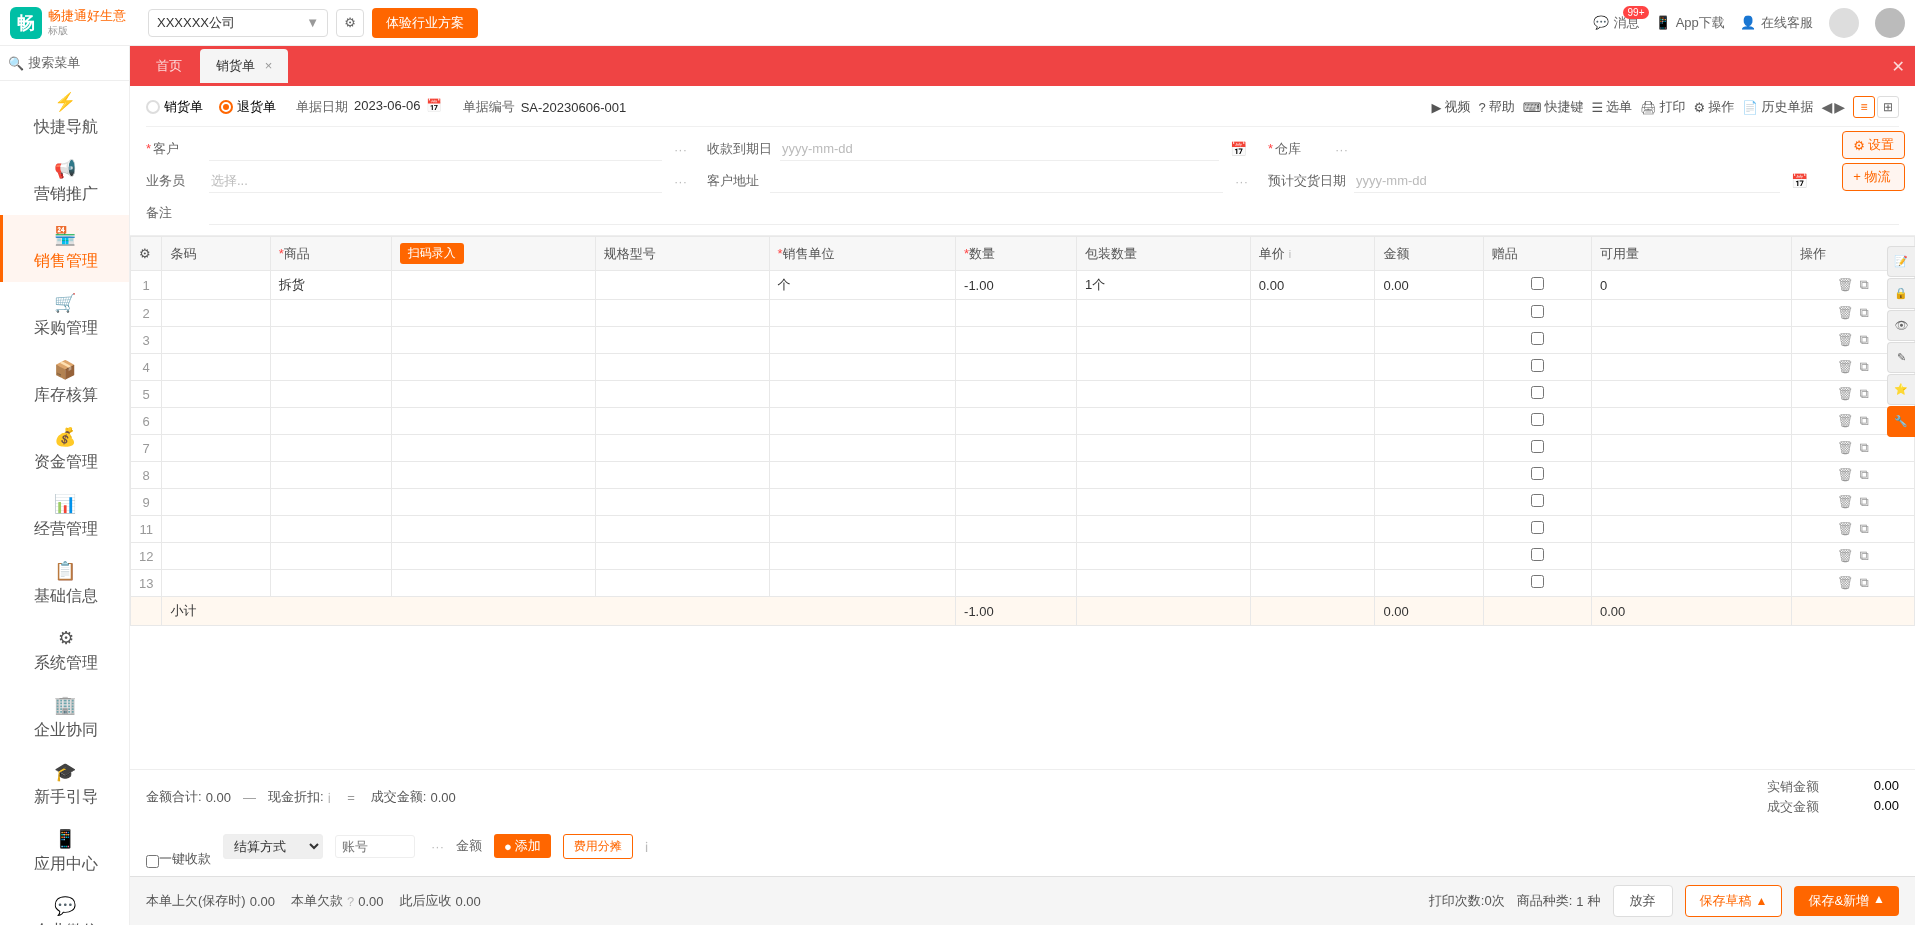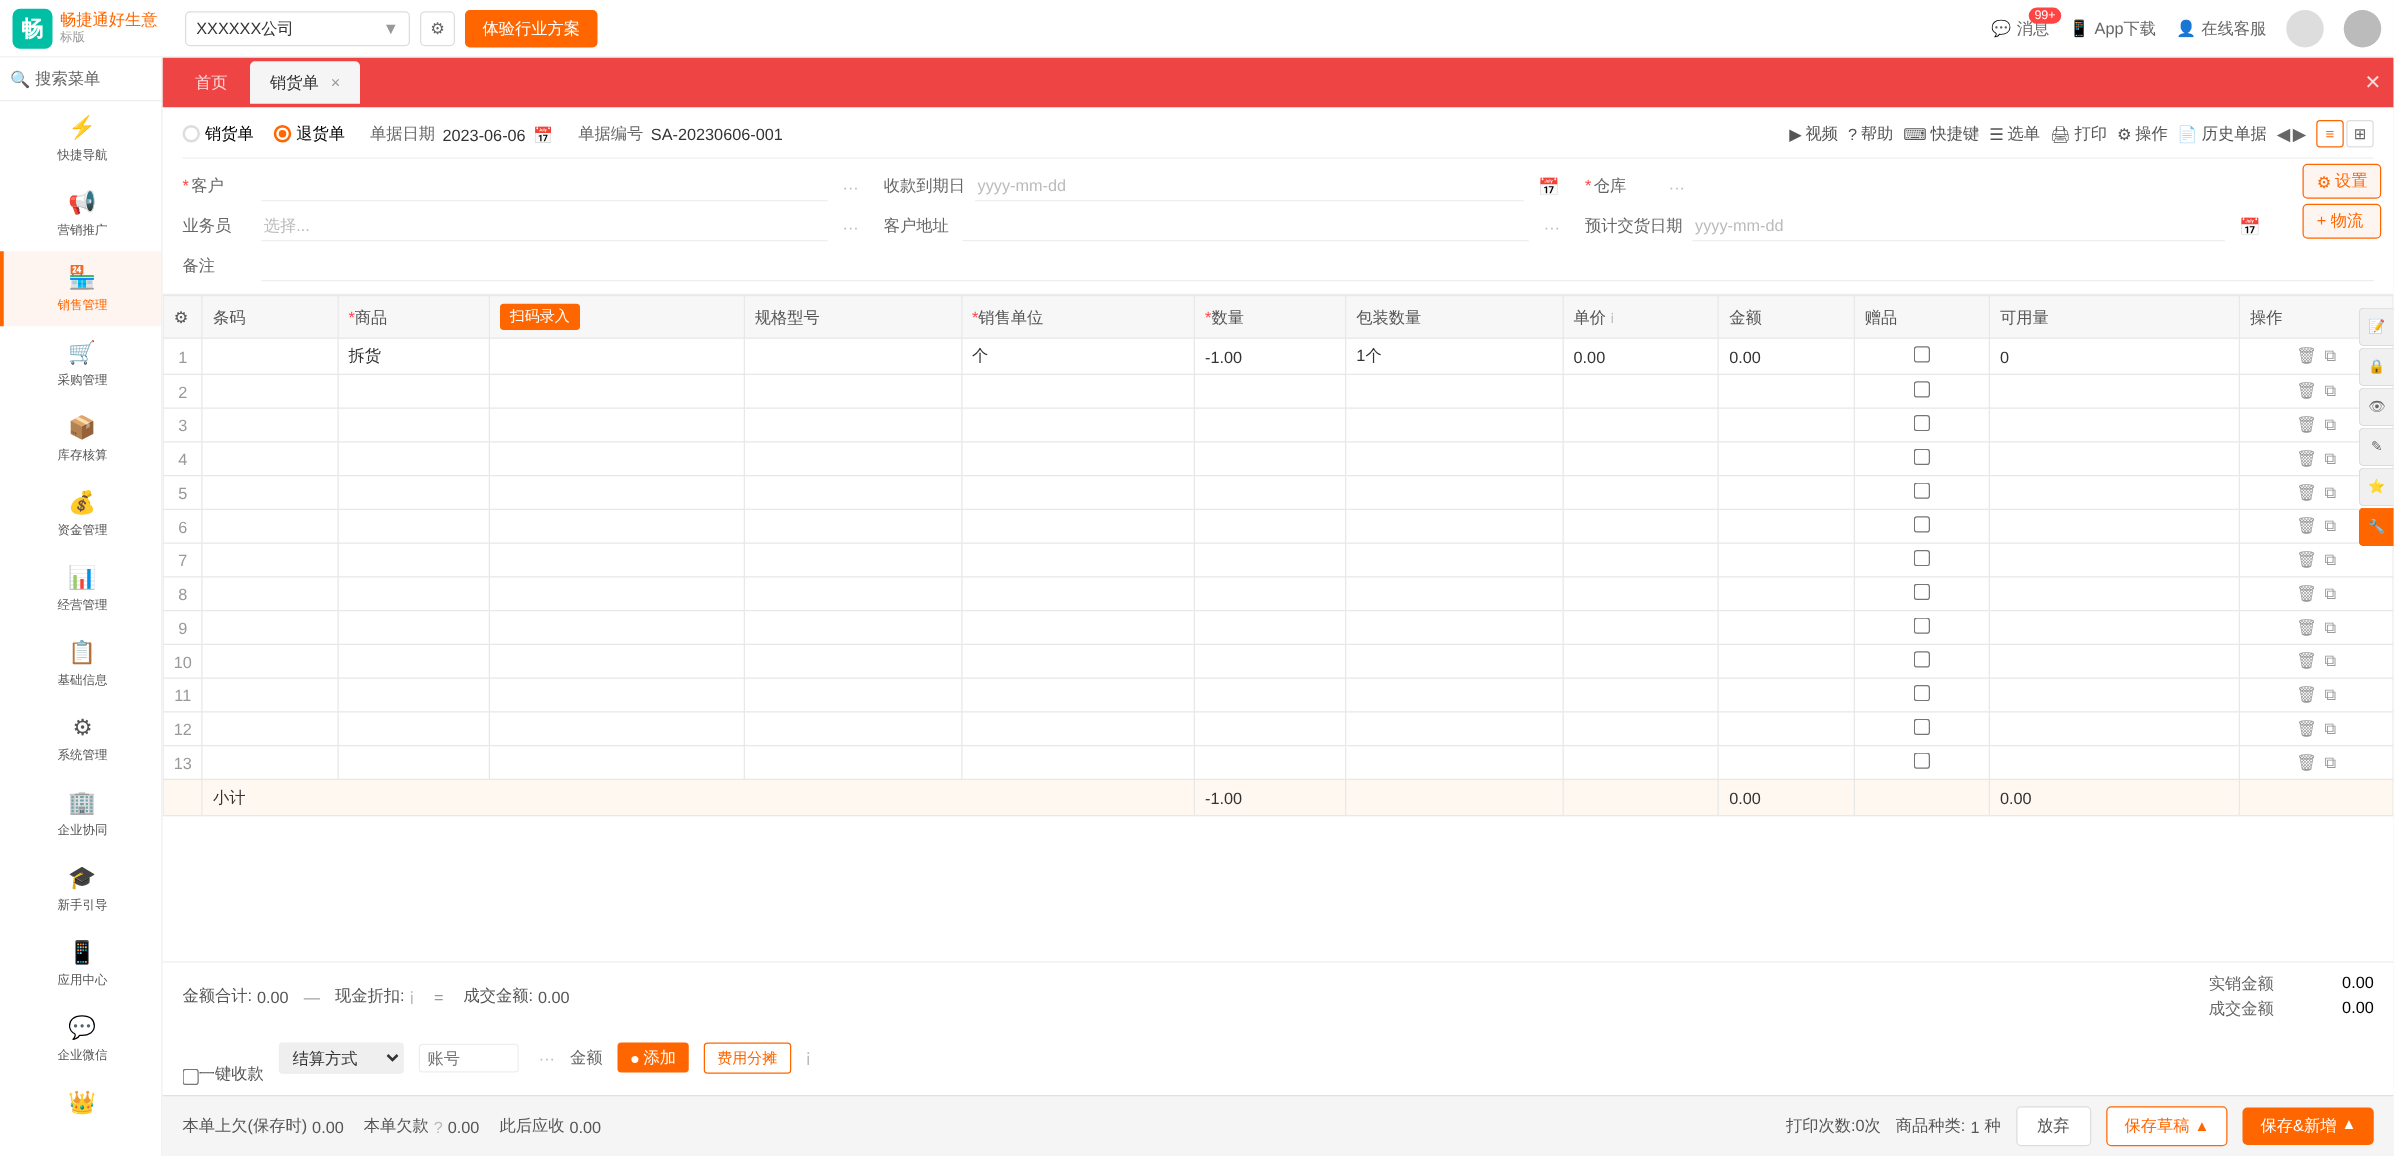--- a/index.html
+++ b/index.html
@@ -22,42 +22,42 @@
     .top-right-item { display: flex; align-items: center; gap: 4px; color: #666; cursor: pointer; position: relative; }
     .badge { background: #ff4444; color: #fff; border-radius: 10px; padding: 1px 5px; font-size: 10px; position: absolute; top: -8px; right: -10px; }
     .avatar { width: 30px; height: 30px; border-radius: 50%; background: #ddd; }
 
     
     .layout { display: flex; height: calc(925px - 46px); }
     .sidebar { width: 130px; background: #fff; border-right: 1px solid #eee; display: flex; flex-direction: column; overflow-y: auto; }
     .sidebar-item { display: flex; flex-direction: column; align-items: center; padding: 10px 6px; cursor: pointer; color: #555; gap: 4px; border-left: 3px solid transparent; }
     .sidebar-item.active { background: #fff5f0; color: #ff6600; border-left: 3px solid #ff6600; }
     .sidebar-item .s-icon { font-size: 18px; }
-    .sidebar-item .s-label { font-size: 10px; }
+    .sidebar-item .s-label { font-size: 16px; }
     .sidebar-search { display: flex; align-items: center; padding: 8px; border-bottom: 1px solid #eee; gap: 4px; cursor: pointer; color: #666; }
 
     
     .main { flex: 1; display: flex; flex-direction: column; overflow: hidden; }
 
     
     .tab-bar { display: flex; align-items: center; background: #ef4444; padding: 0 10px; height: 40px; gap: 2px; }
     .tab-item { padding: 8px 16px; cursor: pointer; color: rgba(255,255,255,0.8); font-size: 13px; border-radius: 4px 4px 0 0; }
     .tab-item.active { background: #f5f5f5; color: #333; }
     .tab-close { margin-left: 6px; color: #999; cursor: pointer; }
     .tab-bar-right { margin-left: auto; color: rgba(255,255,255,0.8); cursor: pointer; font-size: 16px; }
 
     
     .form-area { background: #fff; padding: 10px 16px; border-bottom: 1px solid #eee; }
     .form-top-bar { display: flex; align-items: center; gap: 20px; margin-bottom: 10px; padding-bottom: 8px; border-bottom: 1px solid #f0f0f0; }
     .radio-group { display: flex; gap: 16px; }
     .radio-item { display: flex; align-items: center; gap: 4px; cursor: pointer; }
     .radio-circle { width: 14px; height: 14px; border-radius: 50%; border: 2px solid #ddd; display: flex; align-items: center; justify-content: center; }
     .radio-circle.active { border-color: #ff6600; }
     .radio-dot { width: 6px; height: 6px; border-radius: 50%; background: #ff6600; }
-    .date-field { display: flex; align-items: flex-end; gap: 6px; }
+    .date-field { display: flex; align-items: flex-start; gap: 6px; }
     .date-label { color: #666; }
     .date-value { color: #333; font-weight: 500; }
     .cal-icon { color: #999; cursor: pointer; }
     .doc-field { display: flex; align-items: center; gap: 6px; }
     .doc-label { color: #666; }
     .doc-value { color: #333; }
     .top-actions { margin-left: auto; display: flex; gap: 8px; align-items: center; }
     .top-action-item { display: flex; align-items: center; gap: 3px; color: #555; cursor: pointer; font-size: 12px; }
     .nav-arrows { display: flex; gap: 2px; }
     .nav-arrow { color: #666; cursor: pointer; font-size: 14px; }
@@ -552,40 +552,20 @@
               <td class="checkbox-col"><input type="checkbox" style=""></td>
               <td></td>
               <td>
                 <div class="action-icons">
                   <span class="action-icon">🗑</span>
                   <span class="action-icon">⧉</span>
                 </div>
               </td>
             </tr>
           <tr>
-              <td class="row-num">10</td>
-              <td></td>
-              <td></td>
-              <td></td>
-              <td></td>
-              <td></td>
-              <td></td>
-              <td></td>
-              <td></td>
-              <td></td>
-              <td class="checkbox-col"><input type="checkbox" style=""></td>
-              <td></td>
-              <td>
-                <div class="action-icons">
-                  <span class="action-icon">🗑</span>
-                  <span class="action-icon">⧉</span>
-                </div>
-              </td>
-            </tr>
-          <tr>
               <td class="row-num">11</td>
               <td></td>
               <td></td>
               <td></td>
               <td></td>
               <td></td>
               <td></td>
               <td></td>
               <td></td>
               <td></td>

